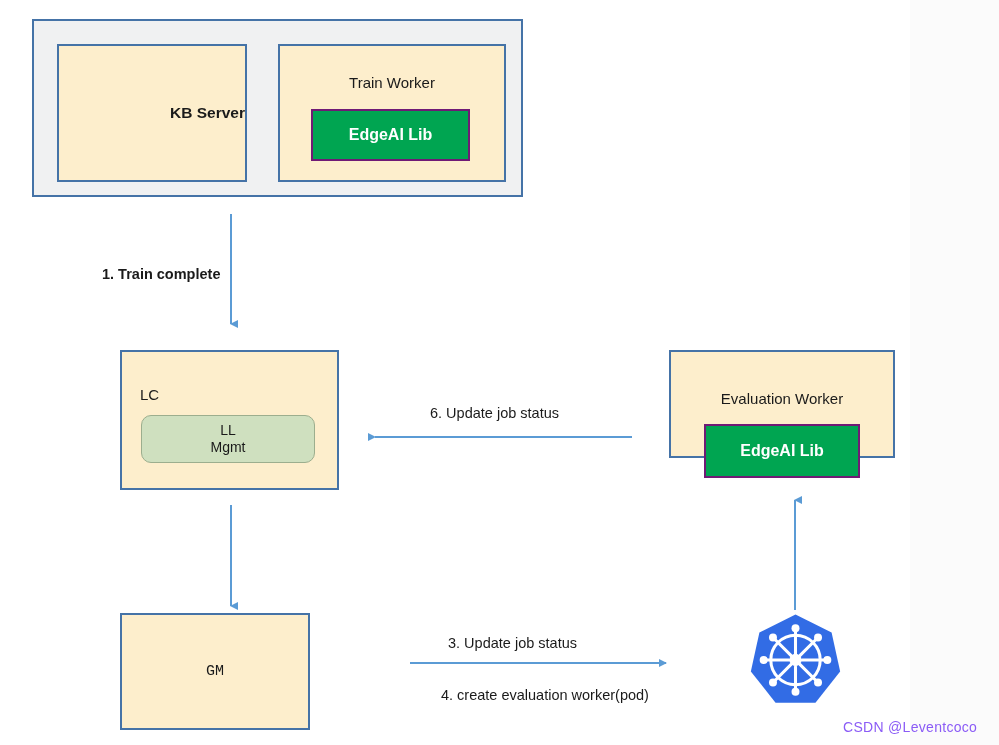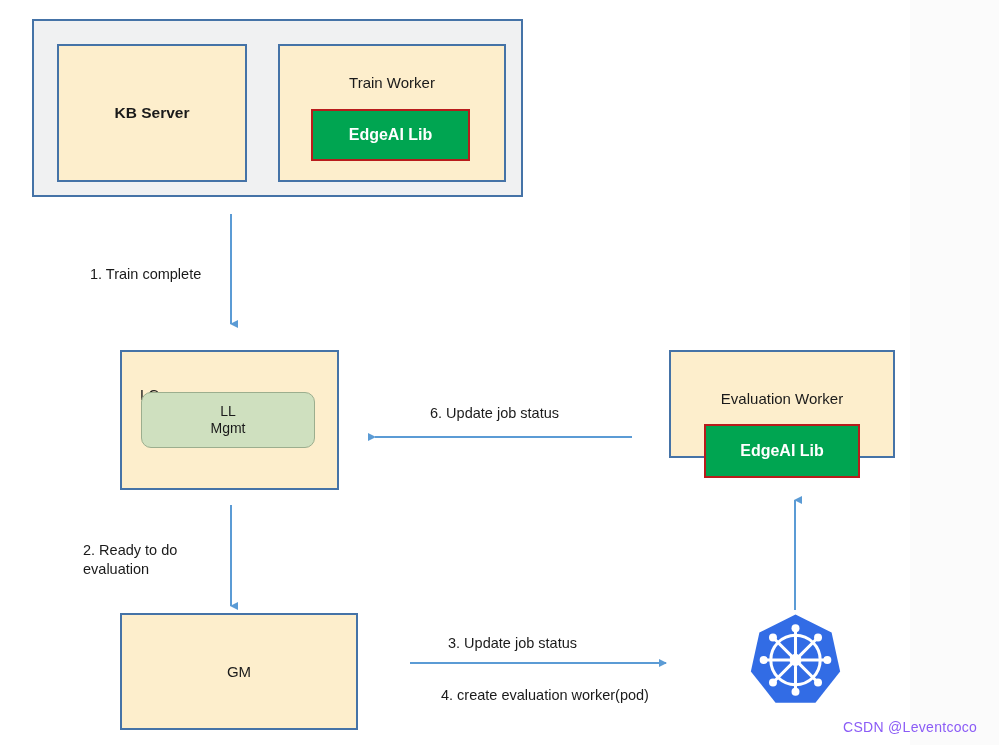--- a/index.html
+++ b/index.html
@@ -47,35 +47,36 @@
     right: 0;
     text-align: center;
     color: #1a1a1a;
     font-size: 15px;
     line-height: 18px;
     white-space: pre-line;
   }
   .node-label.bold {
     font-weight: bold;
     font-size: 15.5px;
+    text-align: right;
   }
   .node-label.left {
     text-align: left;
     padding-left: 18px;
   }
   .node-label.centerv {
     top: 50%;
     transform: translateY(-50%);
   }
 
   .green-box {
     position: absolute;
     box-sizing: border-box;
     background: #00a551;
-    border: 2px solid #b91c1c;
+    border: 2px solid #701a75;
     display: flex;
     align-items: center;
     justify-content: center;
   }
   .green-box span {
     color: #ffffff;
     font-size: 16px;
     font-weight: bold;
   }
 
@@ -143,26 +144,26 @@
   <div class="node" style="left:278px; top:44px; width:228px; height:138px;">
     <div class="node-label" style="top:28px;">Train Worker</div>
   </div>
   <div class="green-box" style="left:311px; top:109px; width:159px; height:52px;">
     <span>EdgeAI Lib</span>
   </div>
 
   <div class="node" style="left:120px; top:350px; width:219px; height:140px;">
     <div class="node-label left" style="top:22px;margin-top:12px;">LC</div>
   </div>
-  <div class="pill-box" style="left:141px; top:392px; width:174px; height:56px;">
+  <div class="pill-box" style="left:141px; top:415px; width:174px; height:48px;">
     <span>LL
 Mgmt</span>
   </div>
 
-  <div class="node" style="left:120px; top:613px; width:238px; height:117px;">
+  <div class="node" style="left:120px; top:613px; width:190px; height:117px;font-family:Liberation Mono, monospace;">
     <div class="node-label centerv">GM</div>
   </div>
 
   <div class="node" style="left:669px; top:350px; width:226px; height:108px;">
     <div class="node-label" style="top:38px;">Evaluation Worker</div>
   </div>
   <div class="green-box" style="left:704px; top:424px; width:156px; height:54px;">
     <span>EdgeAI Lib</span>
   </div>
 
@@ -232,24 +233,22 @@
 
   <svg class="arrow-svg" style="left:784px; top:494px; width:24px; height:118px;">
     <defs>
       <marker id="ah-up" markerWidth="10" markerHeight="10" refX="5" refY="2" orient="auto" markerUnits="userSpaceOnUse">
         <path d="M1,9 L5,1 L9,9 z" fill="#5b9bd5"></path>
       </marker>
     </defs>
     <line x1="11" y1="116" x2="11" y2="6" stroke="#5b9bd5" stroke-width="2" marker-end="url(#ah-up)"></line>
   </svg>
 
-  <div class="edge-label" style="left:90px; top:265px;">1. Train complete</div>
-
-  <div class="edge-label" style="left:83px; top:541px; padding-left:0;">2. Ready to do
-evaluation</div>
+  <div class="edge-label" style="left:102px; top:265px;font-weight:bold;">1. Train complete</div>
+
 
   <div class="edge-label" style="left:448px; top:634px;">3. Update job status</div>
 
   <div class="edge-label" style="left:441px; top:686px;">4. create evaluation worker(pod)</div>
 
   <div class="edge-label" style="left:430px; top:404px;">6. Update job status</div>
 
   <div class="watermark" style="left:843px; top:719px;">CSDN @Leventcoco</div>
 
 </div>

